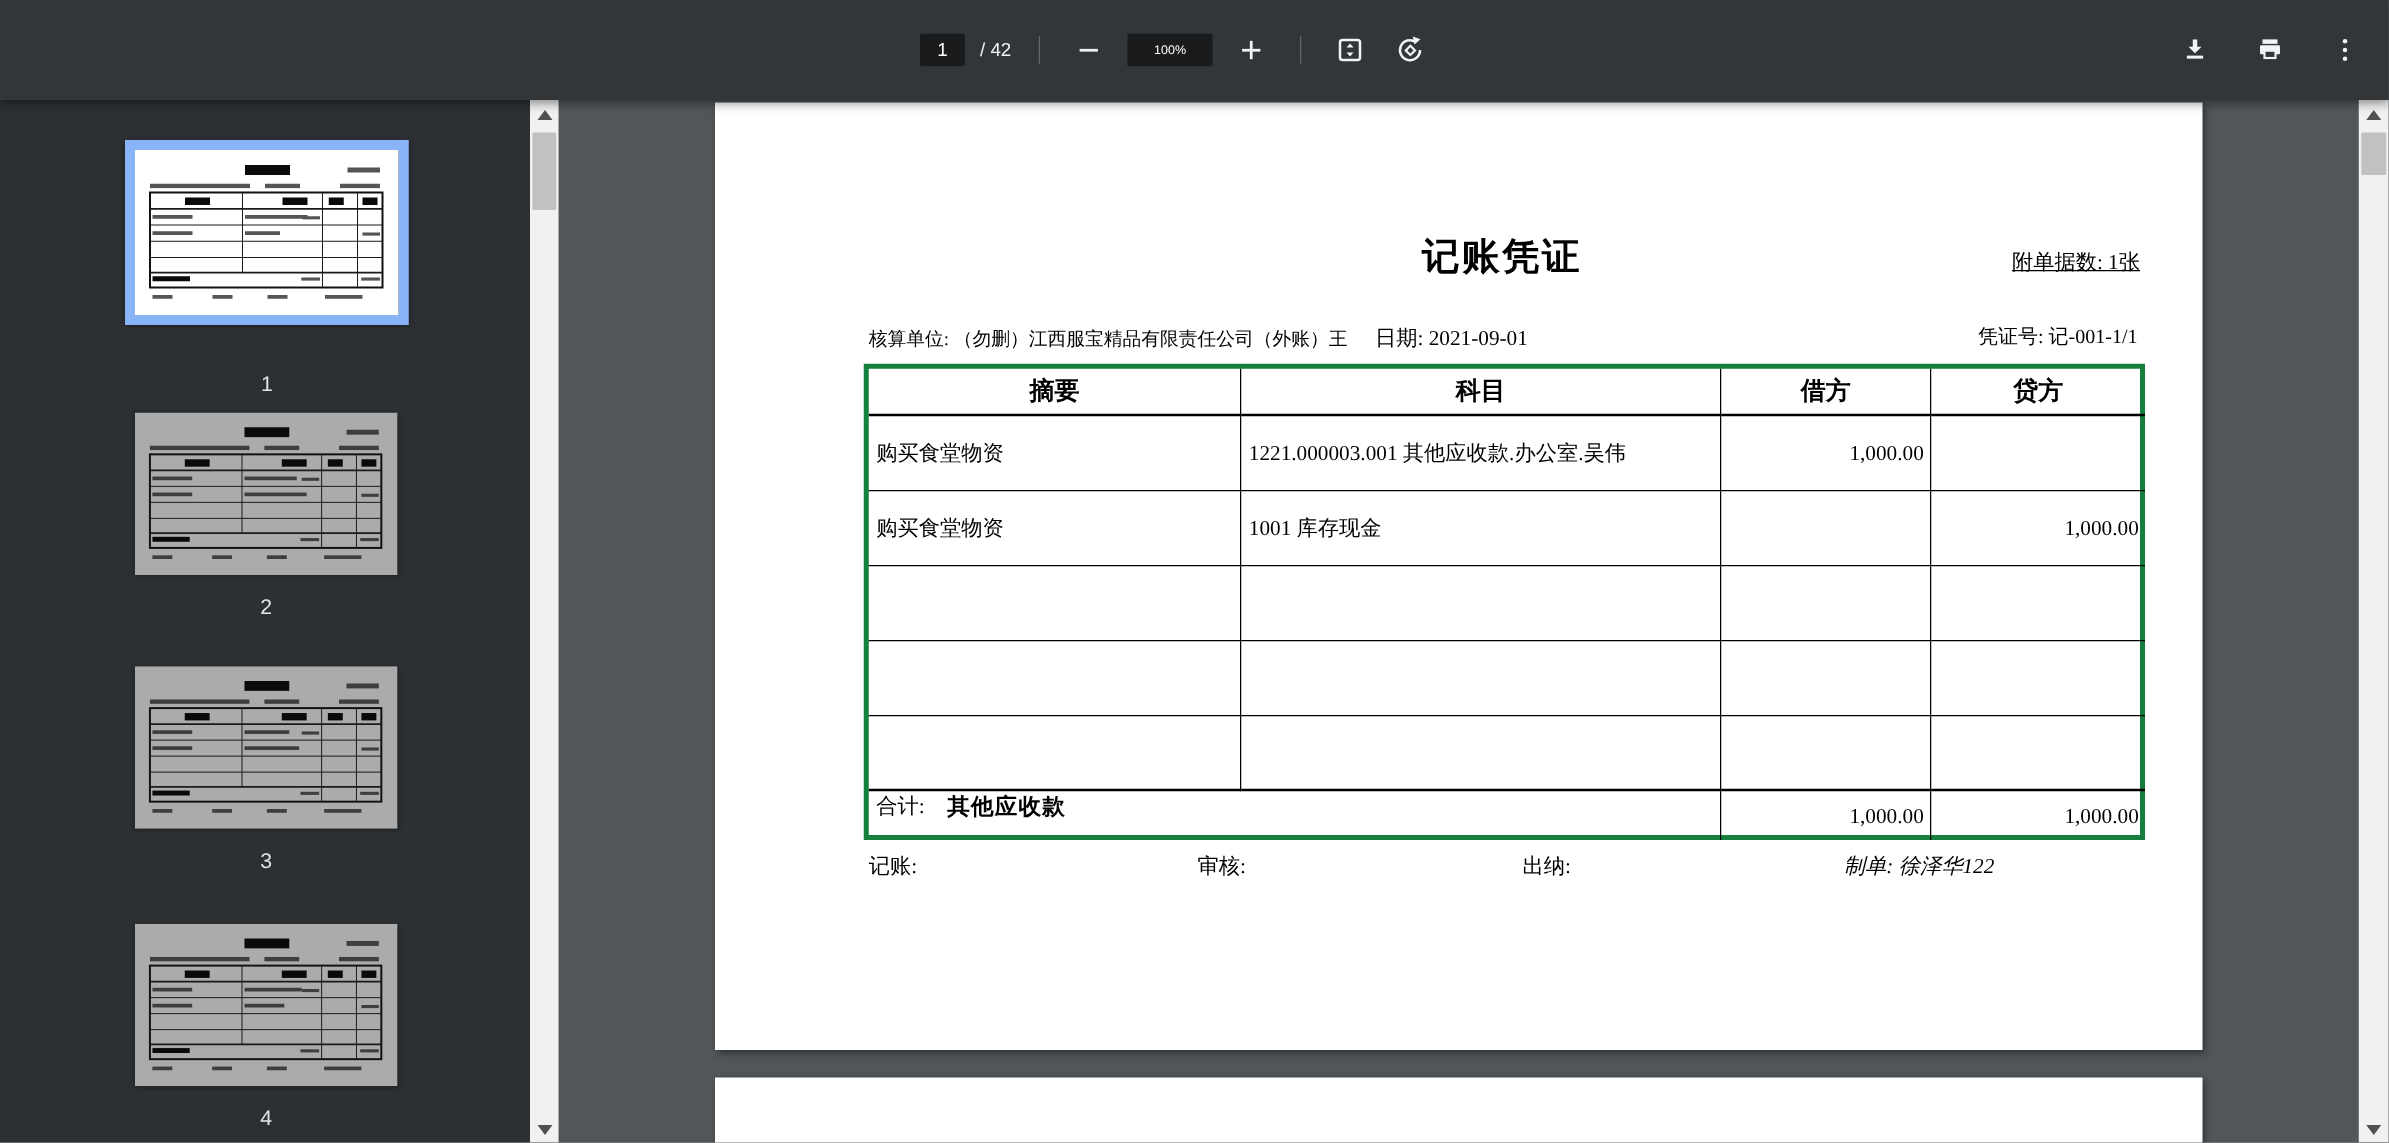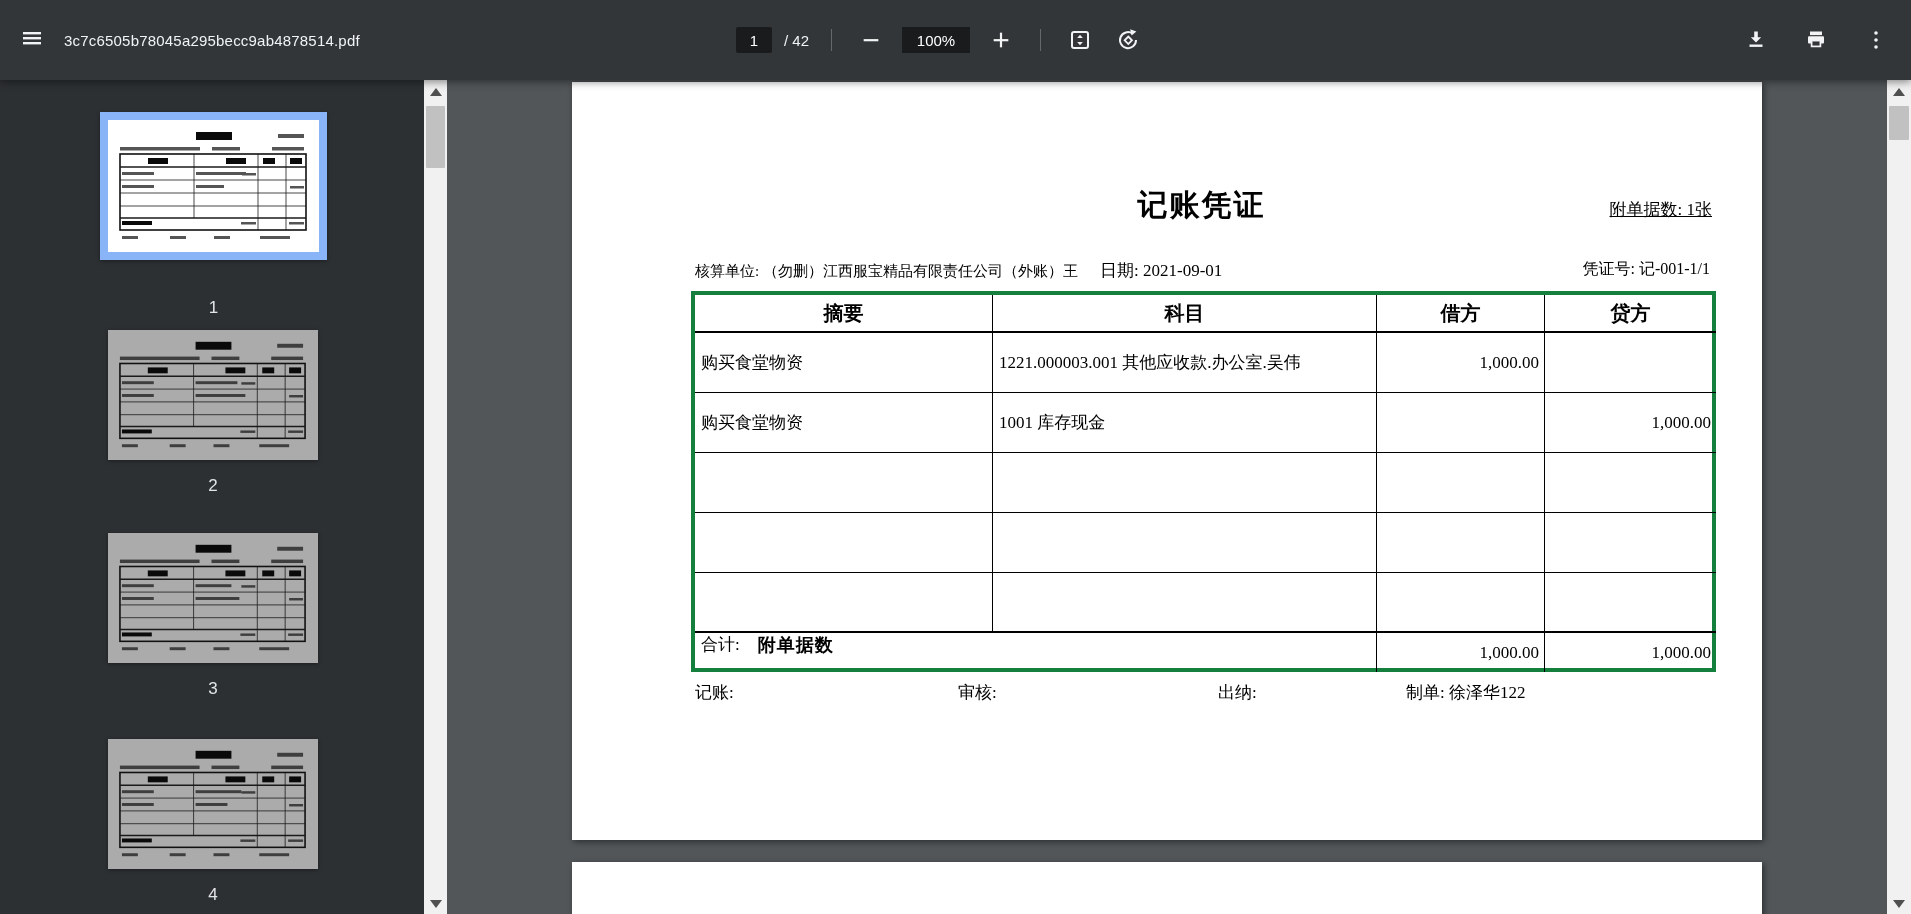--- a/index.html
+++ b/index.html
@@ -10,21 +10,21 @@
   .toolbar{position:absolute;left:0;top:0;width:1911px;height:80px;background:#323639;
            box-shadow:0 2px 8px rgba(0,0,0,.45);z-index:30;color:#f1f3f4;}
   .tb-left{position:absolute;left:0;top:0;height:80px;display:flex;align-items:center;}
   .menu-btn{width:64px;height:80px;display:flex;align-items:center;justify-content:center;cursor:pointer;}
   .filename{font-size:15px;color:#f1f3f4;letter-spacing:.2px;}
   .tb-center{position:absolute;left:736px;top:0;height:80px;display:flex;align-items:center;gap:14px;}
   .page-input{width:36px;height:26px;background:#191b1c;border:none;border-radius:2px;color:#fff;
               text-align:center;font-size:15px;font-family:"Liberation Sans",sans-serif;}
   .page-total{font-size:15px;color:#f1f3f4;white-space:nowrap;margin-left:-2px;}
   .tb-sep{width:1px;height:22px;background:rgba(255,255,255,.25);margin:0 8px;}
-  .zoom-box{min-width:68px;height:26px;background:#191b1c;border-radius:0;color:#fff;font-size:15px;
+  .zoom-box{min-width:68px;height:26px;background:#191b1c;border-radius:0;color:#fff;font-size:10px;
             display:flex;align-items:center;justify-content:center;padding:4px 8px;}
   .icon-btn{width:34px;height:34px;display:flex;align-items:center;justify-content:center;border-radius:50%;cursor:pointer;}
   .tb-right{position:absolute;right:18px;top:0;height:80px;display:flex;align-items:center;gap:26px;}
   .icon-btn svg{display:block;}
 
   
   .content{position:absolute;left:0;top:80px;width:1911px;height:834px;}
   .sidebar{position:absolute;left:0;top:0;width:424px;height:834px;background:#2d3033;overflow:hidden;}
   .viewer{position:absolute;left:447px;top:0;width:1735px;height:834px;background:#525659;}
 
@@ -76,40 +76,26 @@
   .vtable .hd{font-size:20px;font-weight:bold;text-align:center;line-height:36px;border-bottom-width:2px;}
   .vtable .txt{font-size:17px;padding:0 6px;display:flex;align-items:center;}
   .vtable .amt{font-size:17px;padding:0 5px;display:flex;align-items:center;justify-content:flex-end;}
   .vtable .r5{border-bottom-width:2px;}
   .vtable .tot{border-bottom:none;}
   .vtable .tot-label{grid-column:span 2;font-size:17px;display:flex;align-items:flex-start;padding:0 6px;border-bottom:none;border-right:1px solid #000;}
   .vtable .tot-label b{font-size:18px;margin-left:18px;letter-spacing:1px;}
 
   .doc-footer{position:absolute;left:0;top:599px;width:1190px;font-size:17px;}
   .doc-footer span{position:absolute;white-space:nowrap;}
-  .f1{left:123px;} .f2{left:386px;} .f3{left:646px;} .f4{left:834px;}
+  .f1{left:123px;} .f2{left:386px;} .f3{left:646px;} .f4{left:903px;font-style:italic;}
 </style>
 </head>
 <body>
 
 <div class="toolbar">
-  <div class="tb-left">
-    <div class="menu-btn">
-      <span>
-        <svg width="24" height="24" viewBox="0 0 24 24">
-            <g fill="#f1f3f4">
-              <rect x="3" y="6" width="18" height="2.4"></rect>
-              <rect x="3" y="11" width="18" height="2.4"></rect>
-              <rect x="3" y="16" width="18" height="2.4"></rect>
-            </g>
-          </svg>
-      </span>
-    </div>
-    <div class="filename">3c7c6505b78045a295becc9ab4878514.pdf</div>
-  </div>
 
   <div class="tb-center">
     <input class="page-input" readonly="" value="1" style="">
     <div class="page-total">/ 42</div>
     <div class="tb-sep"></div>
     <div class="icon-btn">
       <span>
         <svg width="22" height="22" viewBox="0 0 24 24">
             <rect x="4" y="11" width="16" height="2.4" fill="#f1f3f4"></rect>
           </svg>
@@ -389,21 +375,21 @@
         <div class="c amt"></div>
         <div class="c amt last"></div>
 
         <div class="c txt r5"></div>
         <div class="c txt r5"></div>
         <div class="c amt r5"></div>
         <div class="c amt r5 last"></div>
 
         <div class="c tot tot-label">
           <span>合计:</span>
-          <b>附单据数</b>
+          <b>其他应收款</b>
         </div>
         <div class="c amt tot">1,000.00</div>
         <div class="c amt tot last">1,000.00</div>
       </div>
 
       <div class="doc-footer">
         <span class="f1">记账:</span>
         <span class="f2">审核:</span>
         <span class="f3">出纳:</span>
         <span class="f4">制单: 徐泽华122</span>

